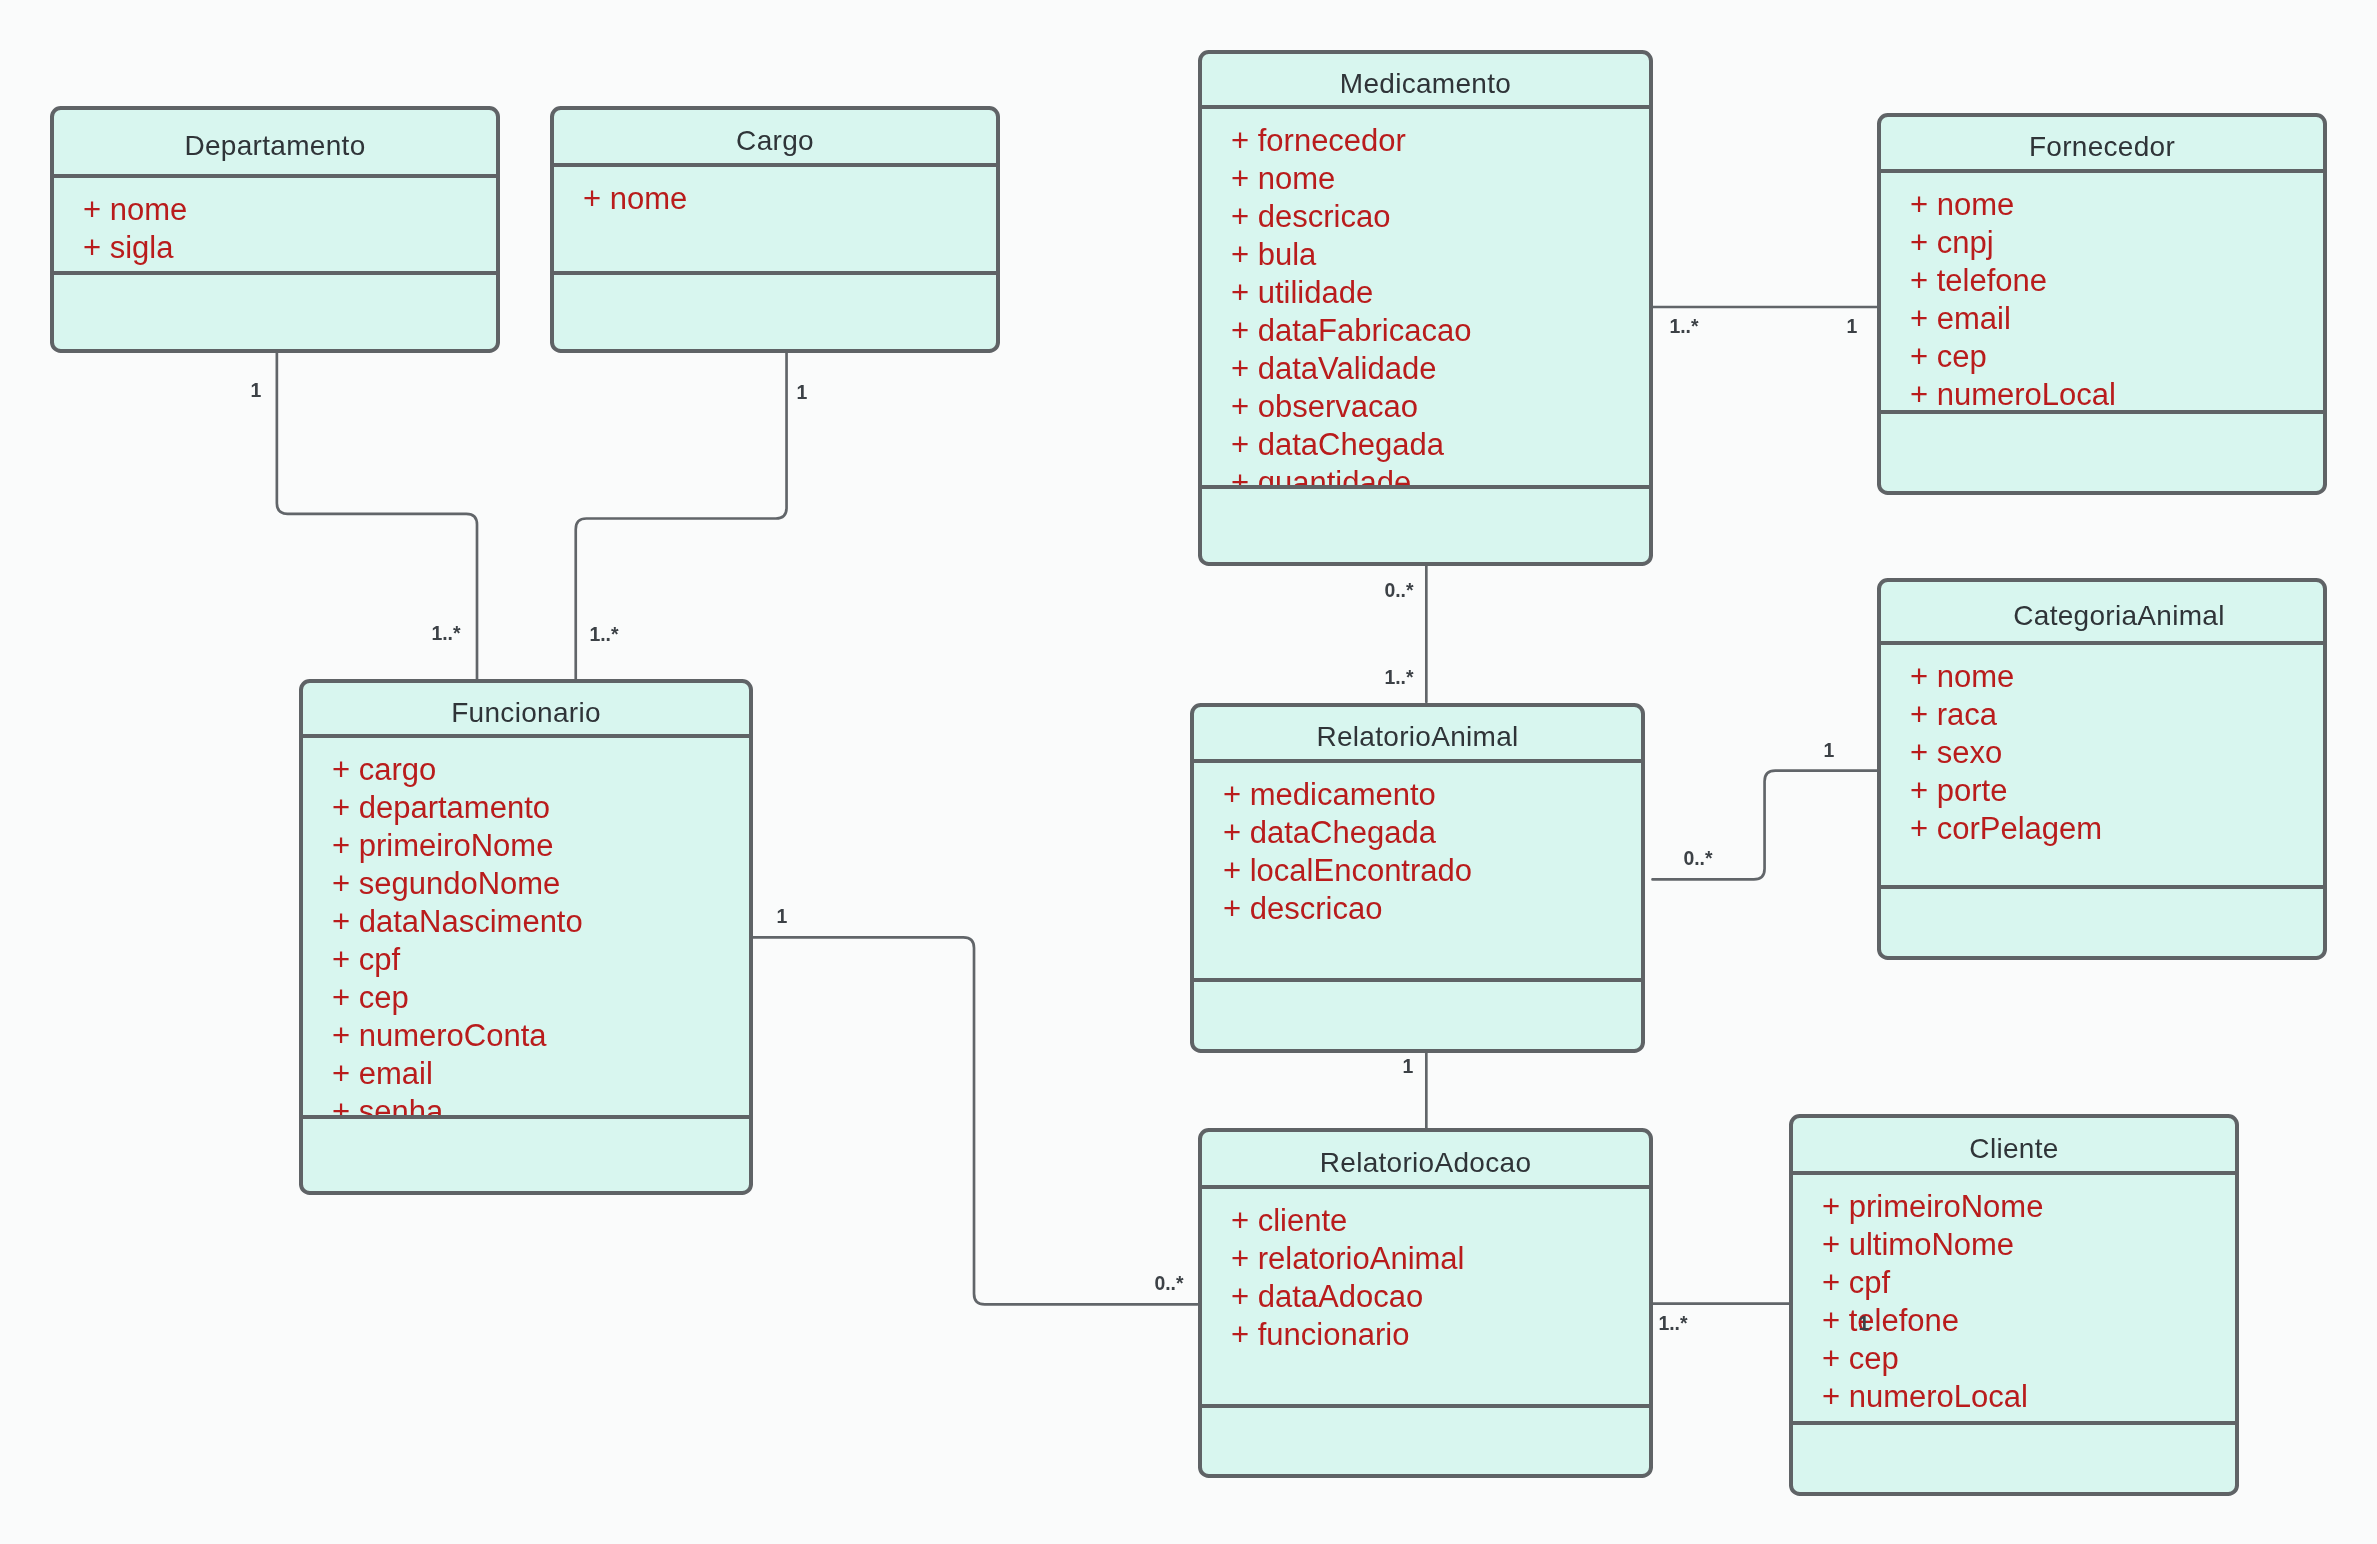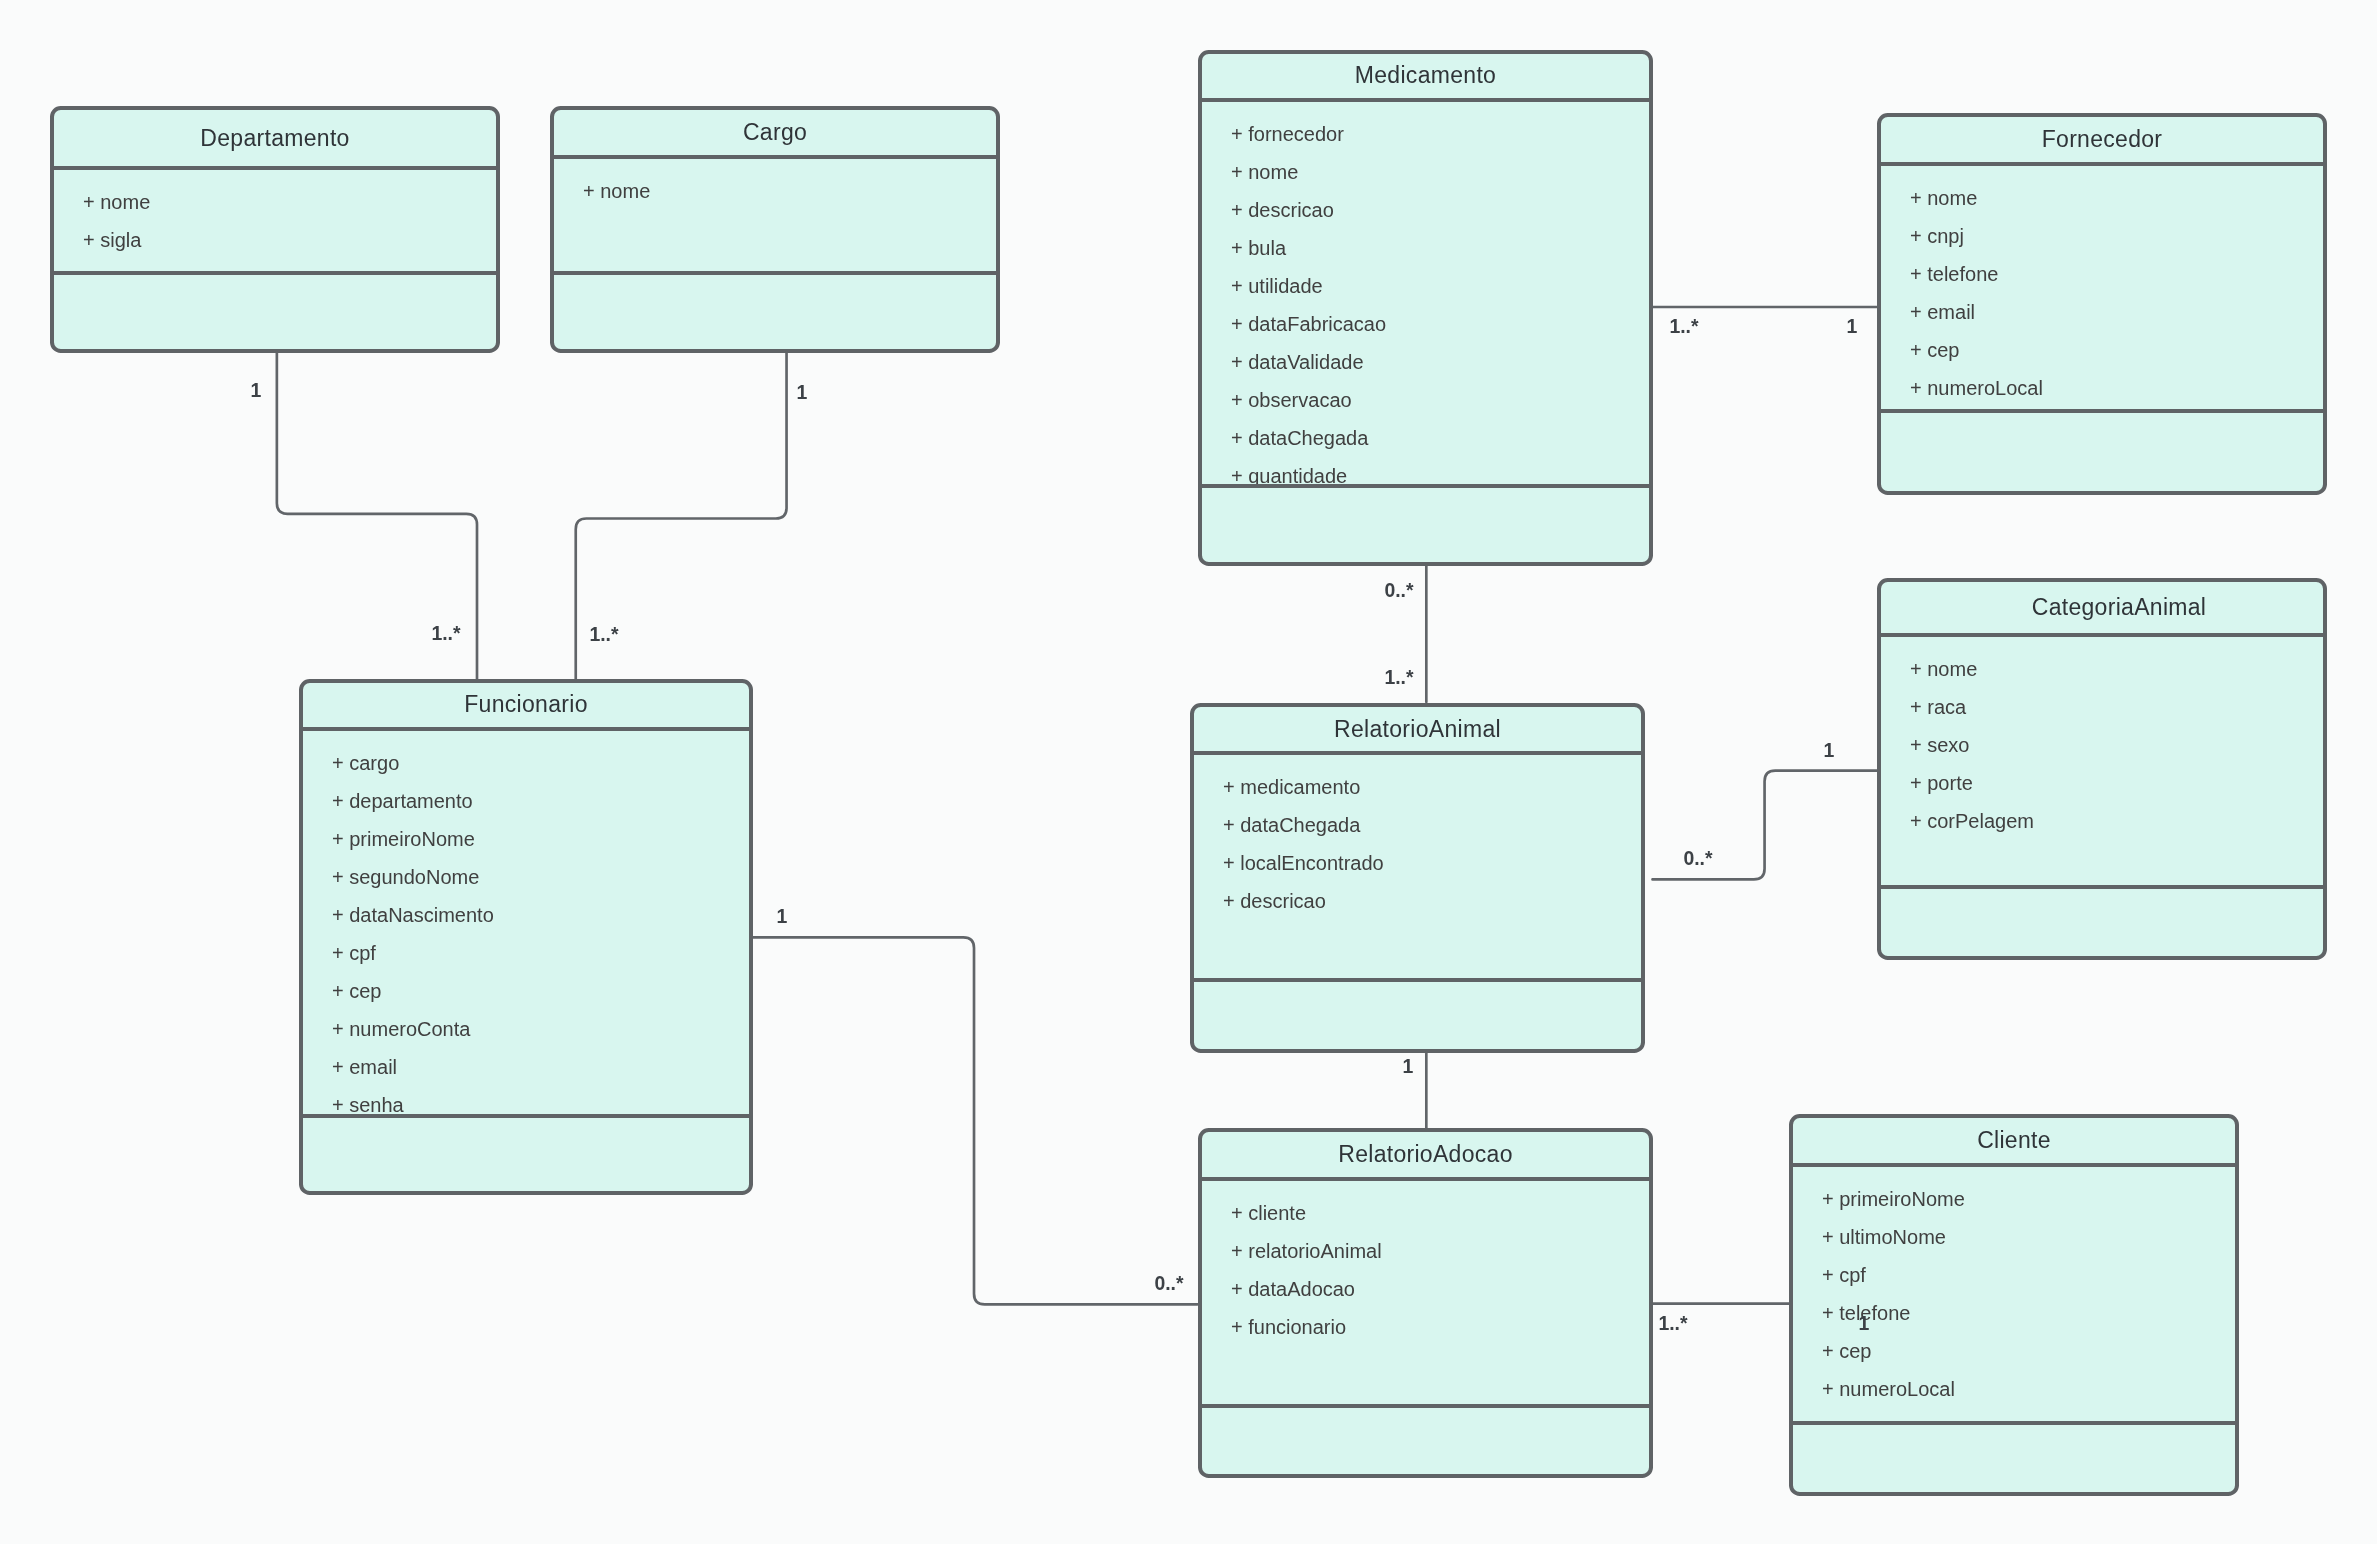--- a/index.html
+++ b/index.html
@@ -28,31 +28,32 @@
     display:flex;
     flex-direction:column;
     color:#33383d;
   }
   .uml-class-title{
     box-sizing:border-box;
     border-bottom:4px solid #5f6366;
     display:flex;
     align-items:center;
     justify-content:center;
-    font-size:23px;
+    font-size:28px;
     letter-spacing:0.3px;
     color:#2f3438;
+    margin-top:8px;
   }
   .uml-class-attrs{
     flex:1 1 auto;
     box-sizing:border-box;
     padding:13.3px 6.7px 0 29px;
-    font-size:20px;
+    font-size:31px;
     line-height:38px;
-    color:#404040;
+    color:#b91c1c;
     overflow:hidden;
   }
   .uml-class-methods{
     box-sizing:border-box;
     border-top:4px solid #5f6366;
   }
   .mult-label{
     position:absolute;
     transform:translate(-50%,-50%);
     font-size:19.4px;

